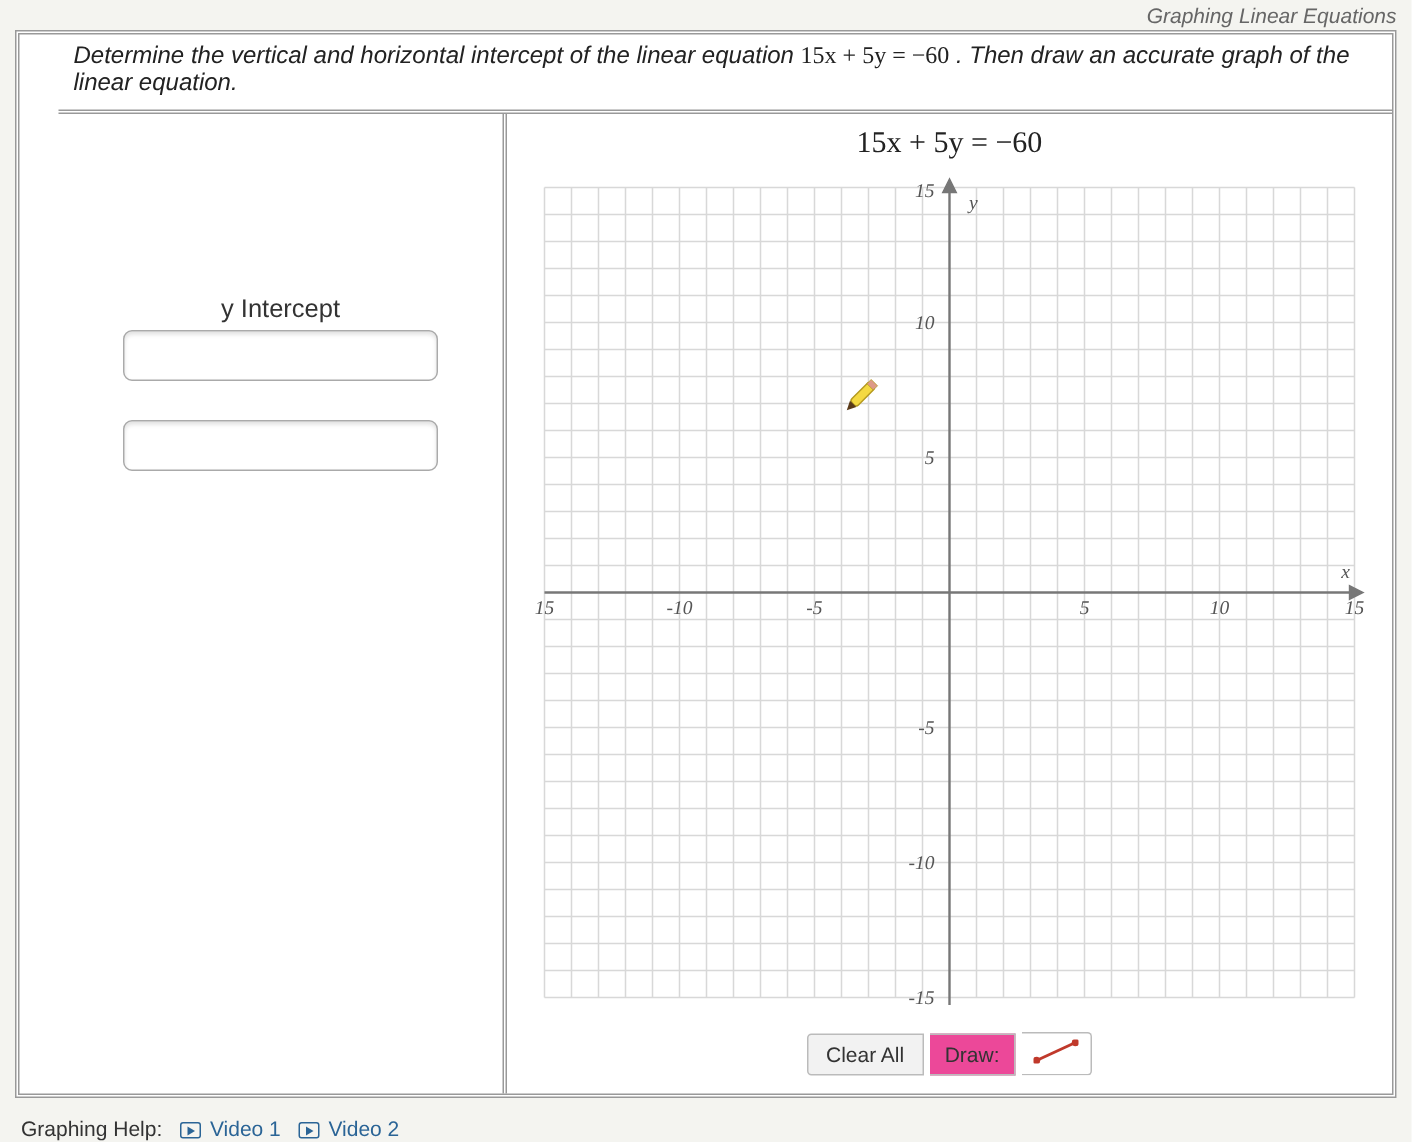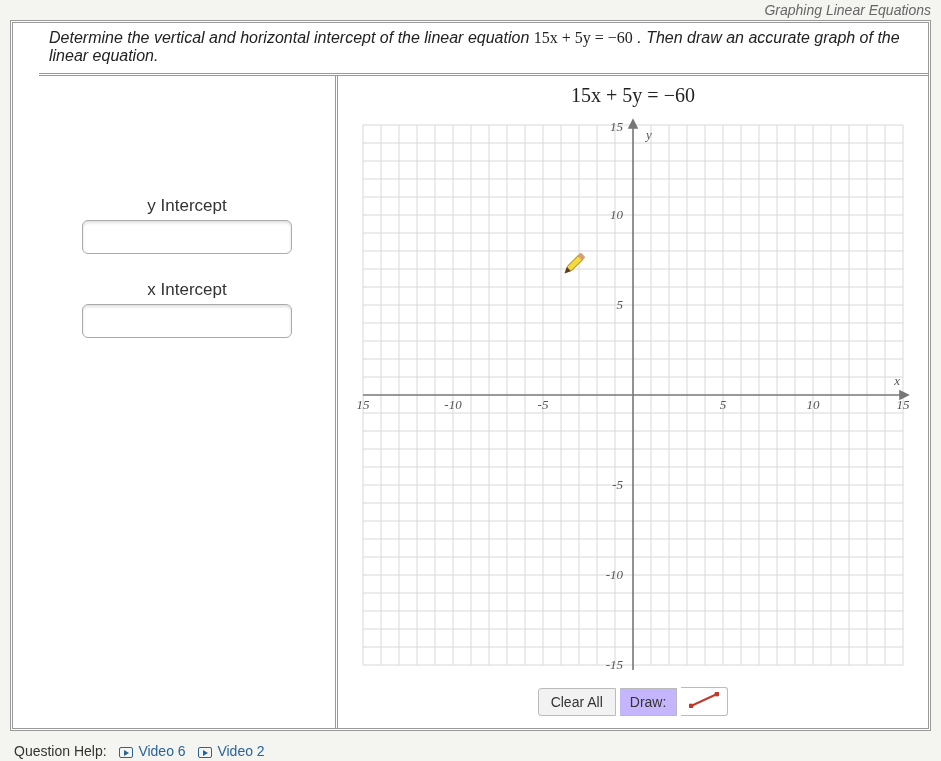--- a/index.html
+++ b/index.html
@@ -108,21 +108,21 @@
     background: #f2f2f2;
     color: #333;
     border-radius: 3px 0 0 3px;
     cursor: pointer;
   }
   .draw-label {
     font-size: 14px;
     padding: 5px 10px;
     border: 1px solid #bbb;
     border-left: none;
-    background: #c4b5fd;
+    background: #ec4899;
     color: #333;
   }
   .draw-tool {
     font-size: 14px;
     padding: 4px 8px;
     border: 1px solid #bbb;
     border-left: none;
     background: #fff;
     border-radius: 0 3px 3px 0;
     cursor: pointer;
@@ -171,21 +171,20 @@
 
     <div class="content-area">
       <div class="left-pane">
 
         <div class="field-group">
           <div class="field-label">y Intercept</div>
           <input class="field-input" type="text" value="" style="">
         </div>
 
         <div class="field-group">
-          <div class="field-label">x Intercept</div>
           <input class="field-input" type="text" value="" style="">
         </div>
 
 
       </div>
 
       <div class="right-pane">
         <div class="equation-title">15x + 5y = −60</div>
 
         <div class="graph-wrap">
@@ -304,23 +303,23 @@
               <circle cx="28" cy="2" r="2.5" fill="#c0392b"></circle>
             </svg>
           </span>
         </div>
 
       </div>
     </div>
   </div>
 
   <div class="help-row">
-    <span>Question Help:</span>
+    <span>Graphing Help:</span>
     <span class="video-link">
       <span class="play-icon"></span>
-      <span>Video 6</span>
+      <span>Video 1</span>
     </span>
     <span class="video-link">
       <span class="play-icon"></span>
       <span>Video 2</span>
     </span>
   </div>
 </div>
 
 </body></html>

